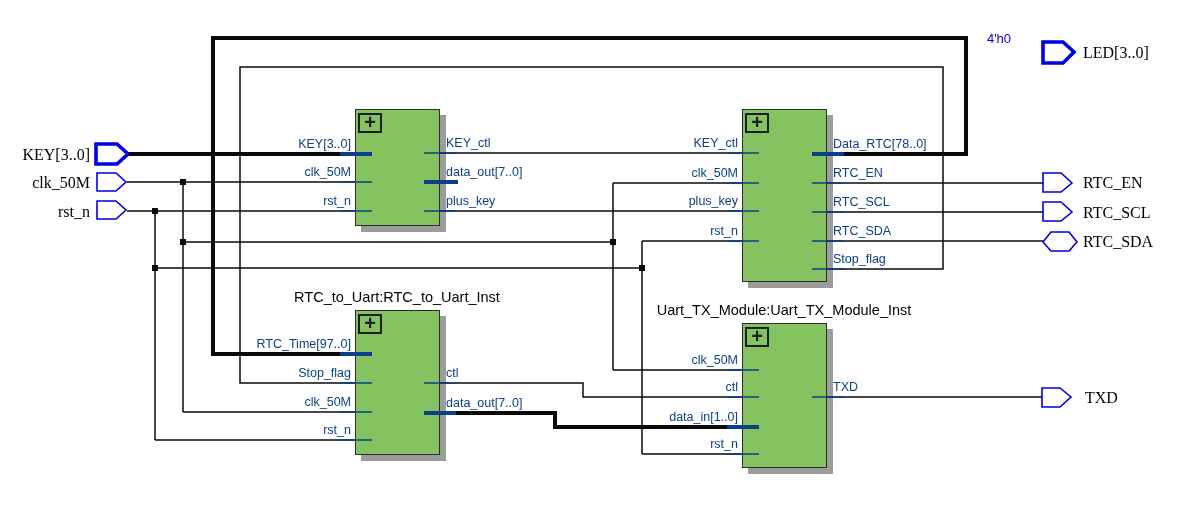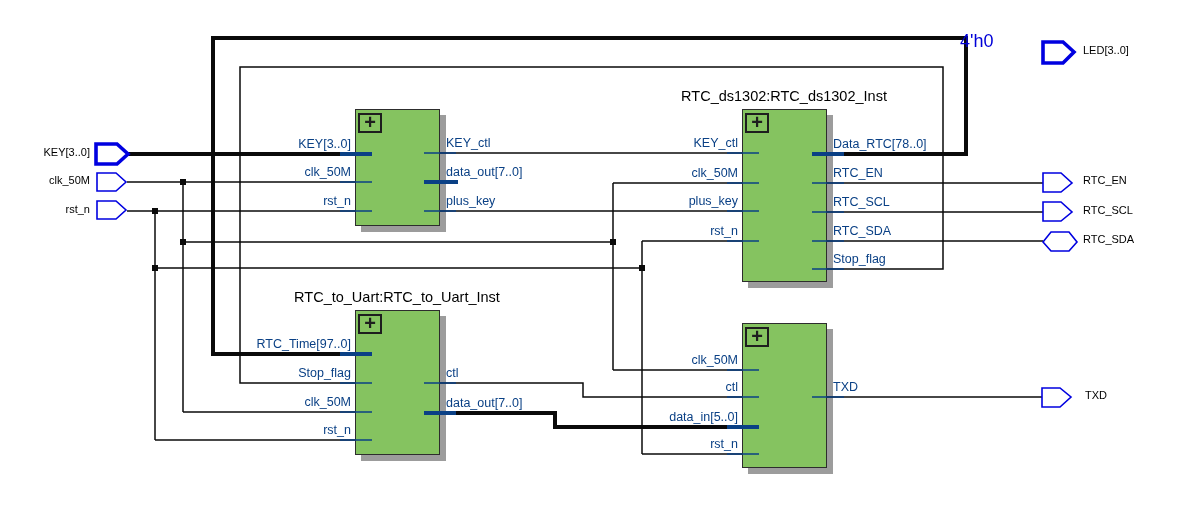--- a/index.html
+++ b/index.html
@@ -5,22 +5,22 @@
   html,body{margin:0;padding:0;background:#fff;}
   .canvas{position:relative;width:1204px;height:505px;background:#fff;
           font-family:"Liberation Sans",sans-serif;overflow:hidden;}
   .shadow{position:absolute;background:var(--shadow_gray);}
   .module{position:absolute;background:var(--module_fill);border:1px solid var(--module_border);box-sizing:border-box;}
   .plusbox{position:absolute;width:24px;height:20px;border:2px solid #1e1e1e;box-sizing:border-box;
            color:#1e1e1e;font-size:20px;font-weight:bold;line-height:15px;text-align:center;cursor:pointer;}
   .mtitle{position:absolute;width:300px;text-align:center;font-size:14.5px;color:#000;white-space:nowrap;}
   .plabel{position:absolute;width:150px;height:16px;font-size:12.5px;color:var(--port_navy);white-space:nowrap;}
   .ra{text-align:right;}
-  .pinlabel{position:absolute;font-size:11px;color:#000;white-space:nowrap;}
-  .constlabel{position:absolute;width:78px;text-align:left;font-size:18px;color:var(--const_blue);}
+  .pinlabel{position:absolute;font-size:16px;color:#000;white-space:nowrap;font-family:Liberation Serif, serif;}
+  .constlabel{position:absolute;width:78px;text-align:center;font-size:13px;color:var(--const_blue);}
   svg{position:absolute;left:0;top:0;}
   .w{stroke:var(--wire_black);stroke-width:1.5;fill:none;}
   .wb{stroke:var(--wire_black);stroke-width:4;fill:none;}
   .st{stroke:var(--port_navy);stroke-width:1.5;fill:none;}
   .stb{stroke:var(--port_navy);stroke-width:4;fill:none;}
   .pin{fill:#fff;stroke:var(--pin_blue);stroke-width:1.6;}
   .pinb{fill:#fff;stroke:var(--pin_blue);stroke-width:3.6;}
   .dot{fill:var(--wire_black);}
 </style>
 </head>
@@ -141,22 +141,22 @@
     <polygon class="pin" points="1043,202 1061,202 1072,212 1061,221 1043,221"></polygon>
     <polygon class="pin" points="1043,242 1051,232 1069,232 1077,242 1069,251 1051,251"></polygon>
     <polygon class="pin" points="1042,388 1060,388 1071,397 1060,407 1042,407"></polygon>
   </svg>
 
   <div class="plusbox" style="left:358px;top:113px;">+</div>
   <div class="plusbox" style="left:745px;top:113px;">+</div>
   <div class="plusbox" style="left:358px;top:314px;">+</div>
   <div class="plusbox" style="left:745px;top:327px;">+</div>
 
-  <div class="mtitle" style="left:634px;top:88px;">RTC_ds1302:RTC_ds1302_Inst</div>
   <div class="mtitle" style="left:247px;top:289px;">RTC_to_Uart:RTC_to_Uart_Inst</div>
+  <div class="mtitle" style="left:634px;top:302px;">Uart_TX_Module:Uart_TX_Module_Inst</div>
 
   <div class="plabel ra" style="left:201px;top:137px;">KEY[3..0]</div>
   <div class="plabel ra" style="left:201px;top:165px;">clk_50M</div>
   <div class="plabel ra" style="left:201px;top:194px;">rst_n</div>
   <div class="plabel" style="left:446px;top:136px;">KEY_ctl</div>
   <div class="plabel" style="left:446px;top:165px;">data_out[7..0]</div>
   <div class="plabel" style="left:446px;top:194px;">plus_key</div>
 
   <div class="plabel ra" style="left:588px;top:136px;">KEY_ctl</div>
   <div class="plabel ra" style="left:588px;top:166px;">clk_50M</div>
@@ -170,21 +170,21 @@
 
   <div class="plabel ra" style="left:201px;top:337px;">RTC_Time[97..0]</div>
   <div class="plabel ra" style="left:201px;top:366px;">Stop_flag</div>
   <div class="plabel ra" style="left:201px;top:395px;">clk_50M</div>
   <div class="plabel ra" style="left:201px;top:423px;">rst_n</div>
   <div class="plabel" style="left:446px;top:366px;">ctl</div>
   <div class="plabel" style="left:446px;top:396px;">data_out[7..0]</div>
 
   <div class="plabel ra" style="left:588px;top:353px;">clk_50M</div>
   <div class="plabel ra" style="left:588px;top:380px;">ctl</div>
-  <div class="plabel ra" style="left:588px;top:410px;">data_in[5..0]</div>
+  <div class="plabel ra" style="left:588px;top:410px;">data_in[1..0]</div>
   <div class="plabel ra" style="left:588px;top:437px;">rst_n</div>
   <div class="plabel" style="left:833px;top:380px;">TXD</div>
 
   <div class="pinlabel ra" style="left:0px;top:146px;width:90px;">KEY[3..0]</div>
   <div class="pinlabel ra" style="left:0px;top:174px;width:90px;">clk_50M</div>
   <div class="pinlabel ra" style="left:0px;top:203px;width:90px;">rst_n</div>
   <div class="constlabel" style="left:960px;top:31px;">4'h0</div>
   <div class="pinlabel" style="left:1083px;top:44px;">LED[3..0]</div>
   <div class="pinlabel" style="left:1083px;top:174px;">RTC_EN</div>
   <div class="pinlabel" style="left:1083px;top:204px;">RTC_SCL</div>

